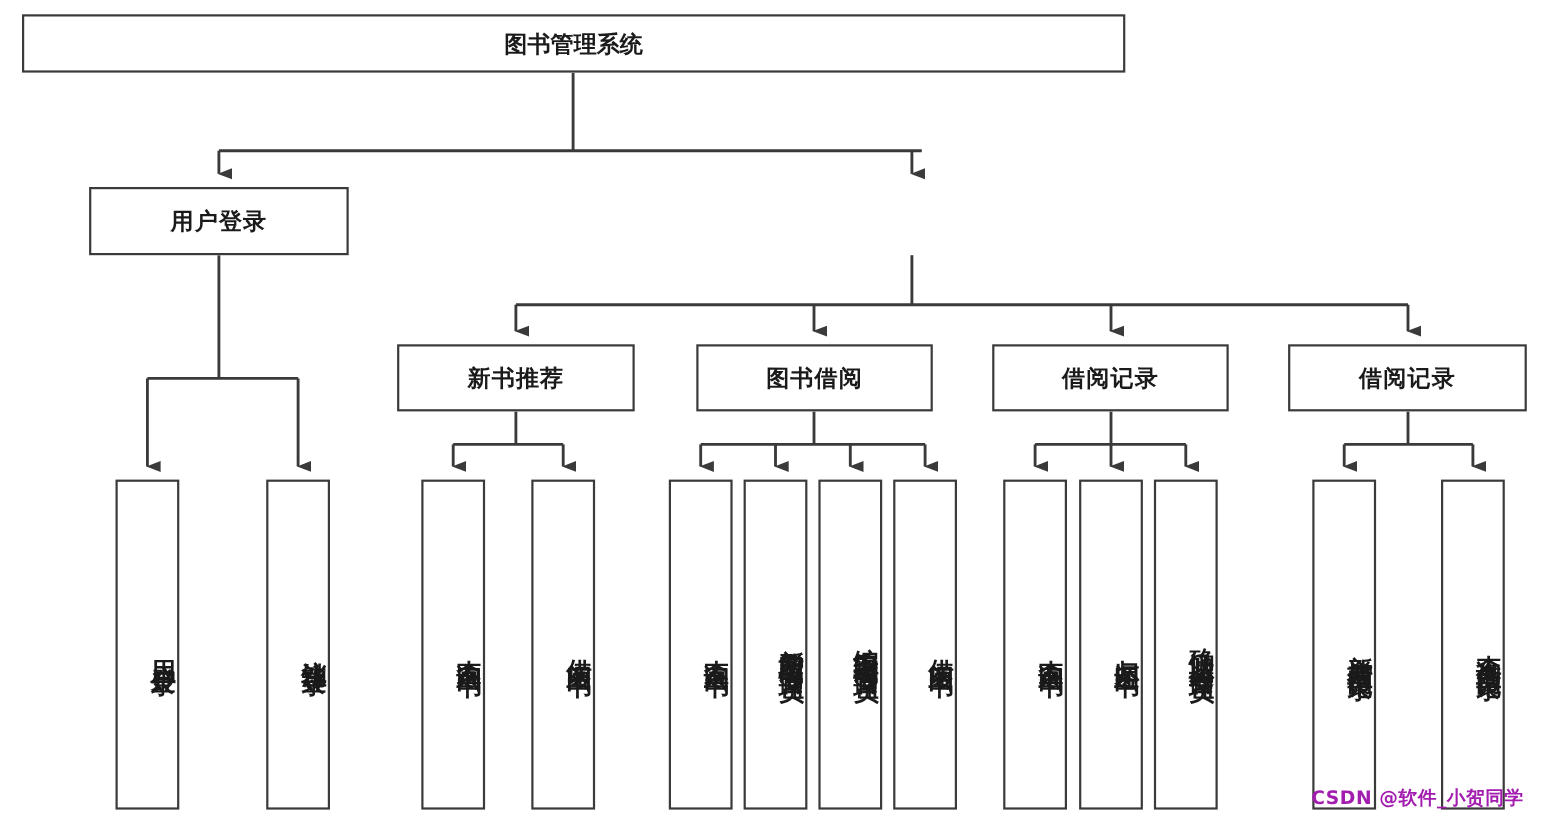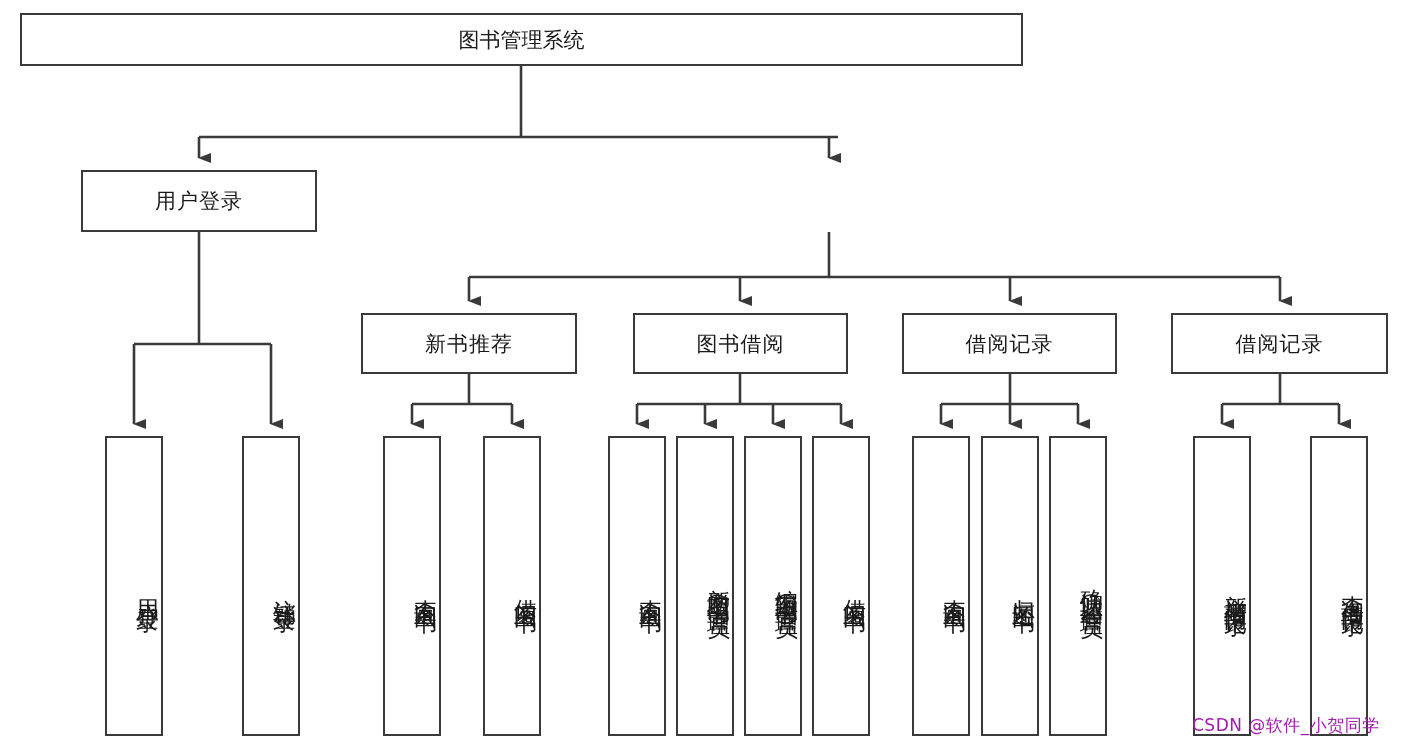--- a/index.html
+++ b/index.html
@@ -3,21 +3,21 @@
 <meta charset="utf-8">
 <style>
   html,body{margin:0;padding:0;}
   body{
     width:1405px;height:747px;
     background:#ffffff;
     font-family:"DejaVu Sans","Liberation Sans",sans-serif;
     overflow:hidden;
     position:relative;
   }
-  #stage{position:absolute;inset:0;width:1181px;height:747px;}
+  #stage{position:absolute;inset:0;width:1181px;height:747px;font-weight:bold;}
   #edges{position:absolute;left:0;top:0;width:1405px;height:747px;}
 
   .node{
     position:absolute;
     box-sizing:border-box;
     background:#ffffff;
     border:2.5px solid #3a3a3a;
     display:flex;
     align-items:center;
     justify-content:center;

